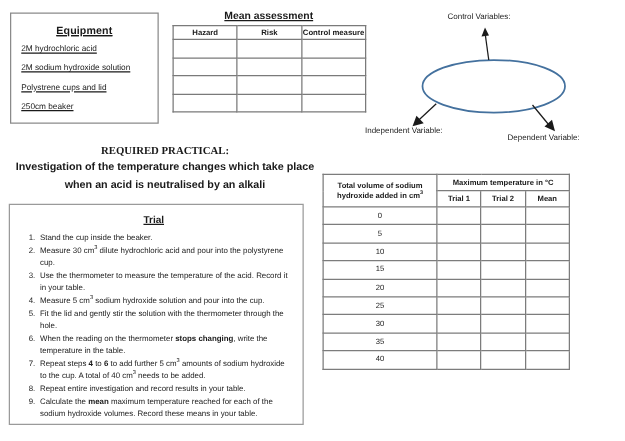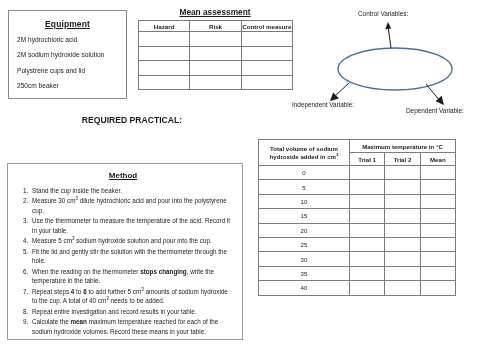--- a/index.html
+++ b/index.html
@@ -20,20 +20,21 @@
   
   .equipment-box {
     position: absolute;
     left: 8px;
     top: 10px;
     width: 119px;
     height: 89px;
     border: 1px solid #8a8a8a;
     box-sizing: border-box;
     padding: 6px 6px 0 6px;
+    text-decoration: underline;
   }
   .equipment-title {
     text-align: center;
     font-size: 8.5px;
     font-weight: bold;
     text-decoration: underline;
     margin: 2px 0 7px 0;
     letter-spacing: .1px;
   }
   .equipment-item {
@@ -95,21 +96,21 @@
   .practical-heading {
     position: absolute;
     left: 8px;
     top: 114px;
     width: 248px;
     text-align: center;
     font-size: 8.6px;
     font-weight: bold;
     line-height: 1.55;
   }
-  .practical-heading .line1 { display: block; }
+  .practical-heading .line1 { display: block; font-family: Liberation Serif, serif; }
 
   
   .method-box {
     position: absolute;
     left: 7px;
     top: 163px;
     width: 236px;
     height: 177px;
     border: 1px solid #9a9a9a;
     box-sizing: border-box;
@@ -230,24 +231,25 @@
     <line x1="134" y1="78" x2="148" y2="95" stroke="#1a1a1a" stroke-width="1"></line>
     <polygon points="152,99 149.6,89.8 143.6,95.2" fill="#1a1a1a"></polygon>
   </svg>
   <div class="var-label var-control">Control Variables:</div>
   <div class="var-label var-indep">Independent Variable:</div>
   <div class="var-label var-dep">Dependent Variable:</div>
 </div>
 
 <div class="practical-heading">
   <span class="line1">REQUIRED PRACTICAL:</span>
+  <span>Investigation of the temperature changes which take place when an acid is neutralised by an alkali</span>
 </div>
 
 <div class="method-box">
-  <div class="method-title">Method</div>
+  <div class="method-title">Trial</div>
   <ol class="method-list">
     <li>Stand the cup inside the beaker.</li>
     <li>Measure 30 cm<sup>3</sup> dilute hydrochloric acid and pour into the polystyrene cup.</li>
     <li>Use the thermometer to measure the temperature of the acid. Record it in your table.</li>
     <li>Measure 5 cm<sup>3</sup> sodium hydroxide solution and pour into the cup.</li>
     <li>Fit the lid and gently stir the solution with the thermometer through the hole.</li>
     <li>When the reading on the thermometer <b>stops changing</b>, write the temperature in the table.</li>
     <li>Repeat steps <b>4</b> to <b>6</b> to add further 5 cm<sup>3</sup> amounts of sodium hydroxide to the cup.  A total of 40 cm<sup>3</sup> needs to be added.</li>
     <li>Repeat entire investigation and record results in your table.</li>
     <li>Calculate the <b>mean</b> maximum temperature reached for each of the sodium hydroxide volumes.  Record these means in your table.</li>

